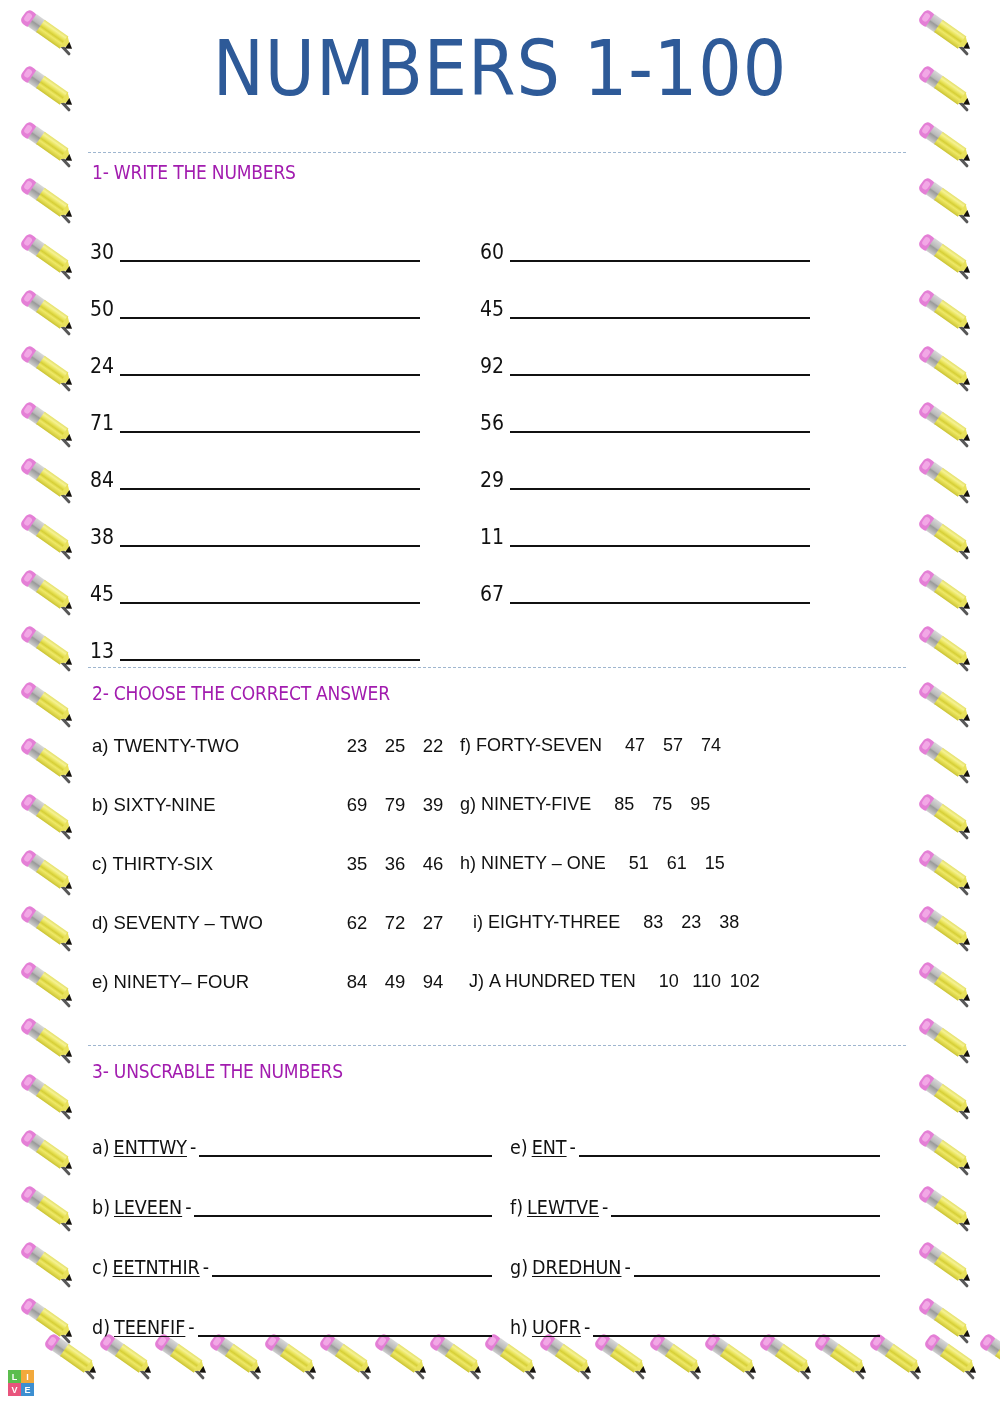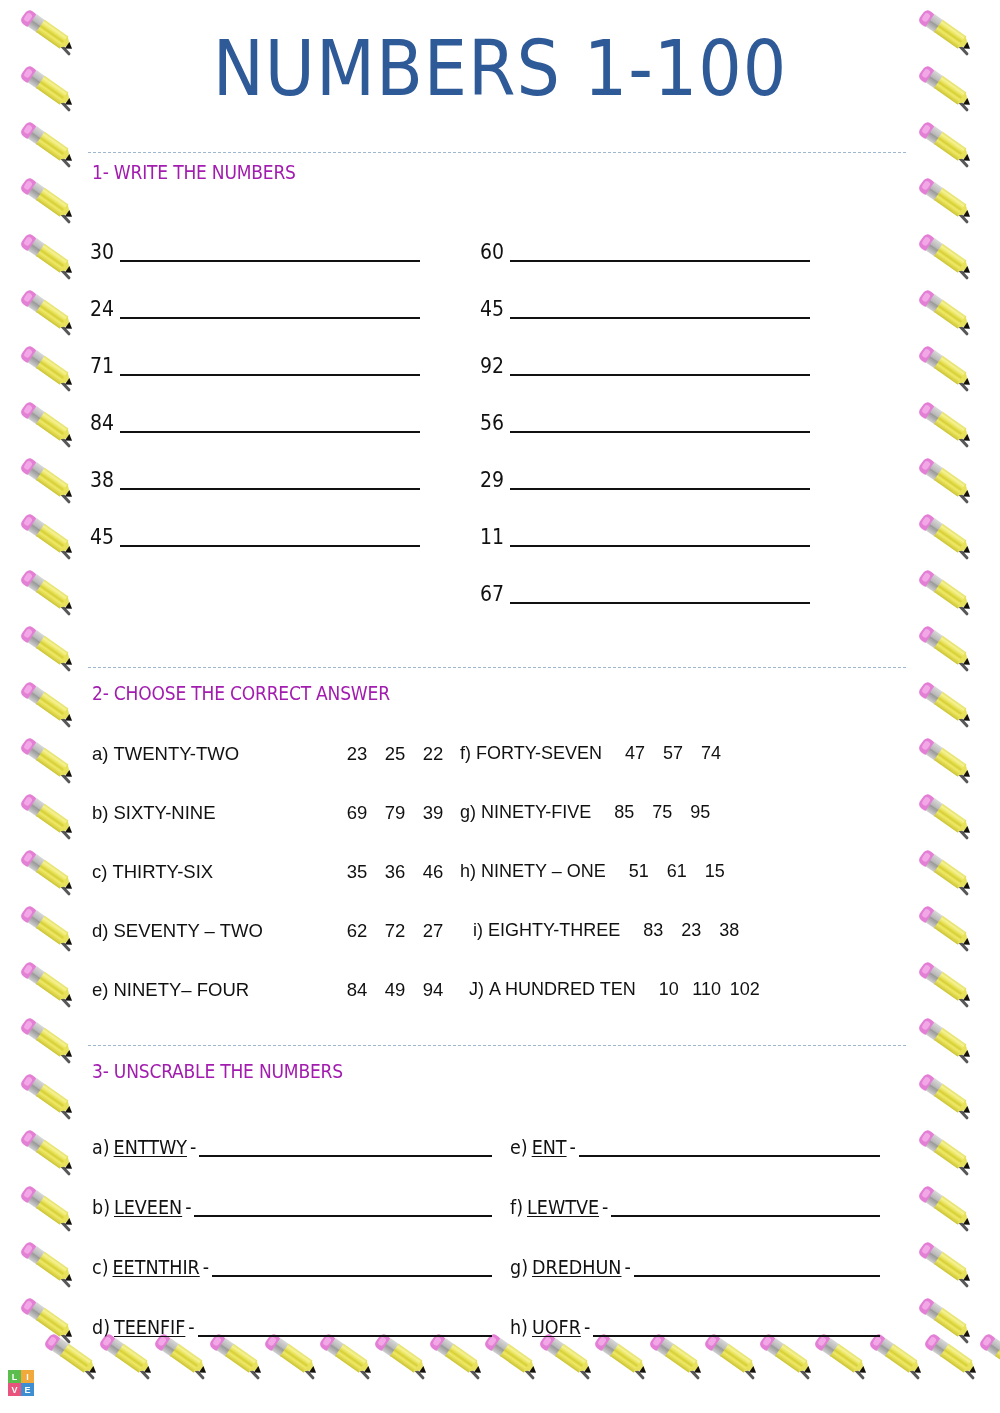--- a/index.html
+++ b/index.html
@@ -161,21 +161,21 @@
     display: flex;
     align-items: baseline;
     height: 59px;
     font-family: "Liberation Sans", sans-serif;
     font-size: 18.5px;
     color: #111;
     white-space: nowrap;
   }
   .ex2-label { margin-right: 5px; }
   .ex2-word  { }
-  .ex2-opts  { margin-left: auto; display: flex; margin-top: 8px; }
+  .ex2-opts  { margin-left: auto; display: flex; }
   .ex2-opt   { width: 38px; text-align: center; }
 
   #ex2-right .ex2-row { font-size: 18px; }
   #ex2-right .ex2-opts { margin-left: 14px; }
 
   .indent-1 { padding-left: 13px; }
   .indent-2 { padding-left: 9px; }
 
   
   .ex3-col { position: absolute; top: 1100px; }
@@ -783,37 +783,45 @@
     <div class="divider" id="div-3"></div>
 
     <div class="sec-title" id="sec1-title">1- WRITE THE NUMBERS</div>
 
     <div class="ex1-col" id="ex1-left">
         <div class="ex1-row">
           <span class="ex1-num">30</span>
           <span class="ex1-line"></span>
         </div>
         <div class="ex1-row">
+          <span class="ex1-num">50</span>
+          <span class="ex1-line"></span>
+        </div>
+        <div class="ex1-row">
           <span class="ex1-num">24</span>
           <span class="ex1-line"></span>
         </div>
         <div class="ex1-row">
           <span class="ex1-num">71</span>
           <span class="ex1-line"></span>
         </div>
         <div class="ex1-row">
           <span class="ex1-num">84</span>
           <span class="ex1-line"></span>
         </div>
         <div class="ex1-row">
           <span class="ex1-num">38</span>
           <span class="ex1-line"></span>
         </div>
         <div class="ex1-row">
           <span class="ex1-num">45</span>
+          <span class="ex1-line"></span>
+        </div>
+        <div class="ex1-row">
+          <span class="ex1-num">13</span>
           <span class="ex1-line"></span>
         </div>
       </div>
     <div class="ex1-col" id="ex1-right">
         <div class="ex1-row">
           <span class="ex1-num">60</span>
           <span class="ex1-line"></span>
         </div>
         <div class="ex1-row">
           <span class="ex1-num">45</span>

